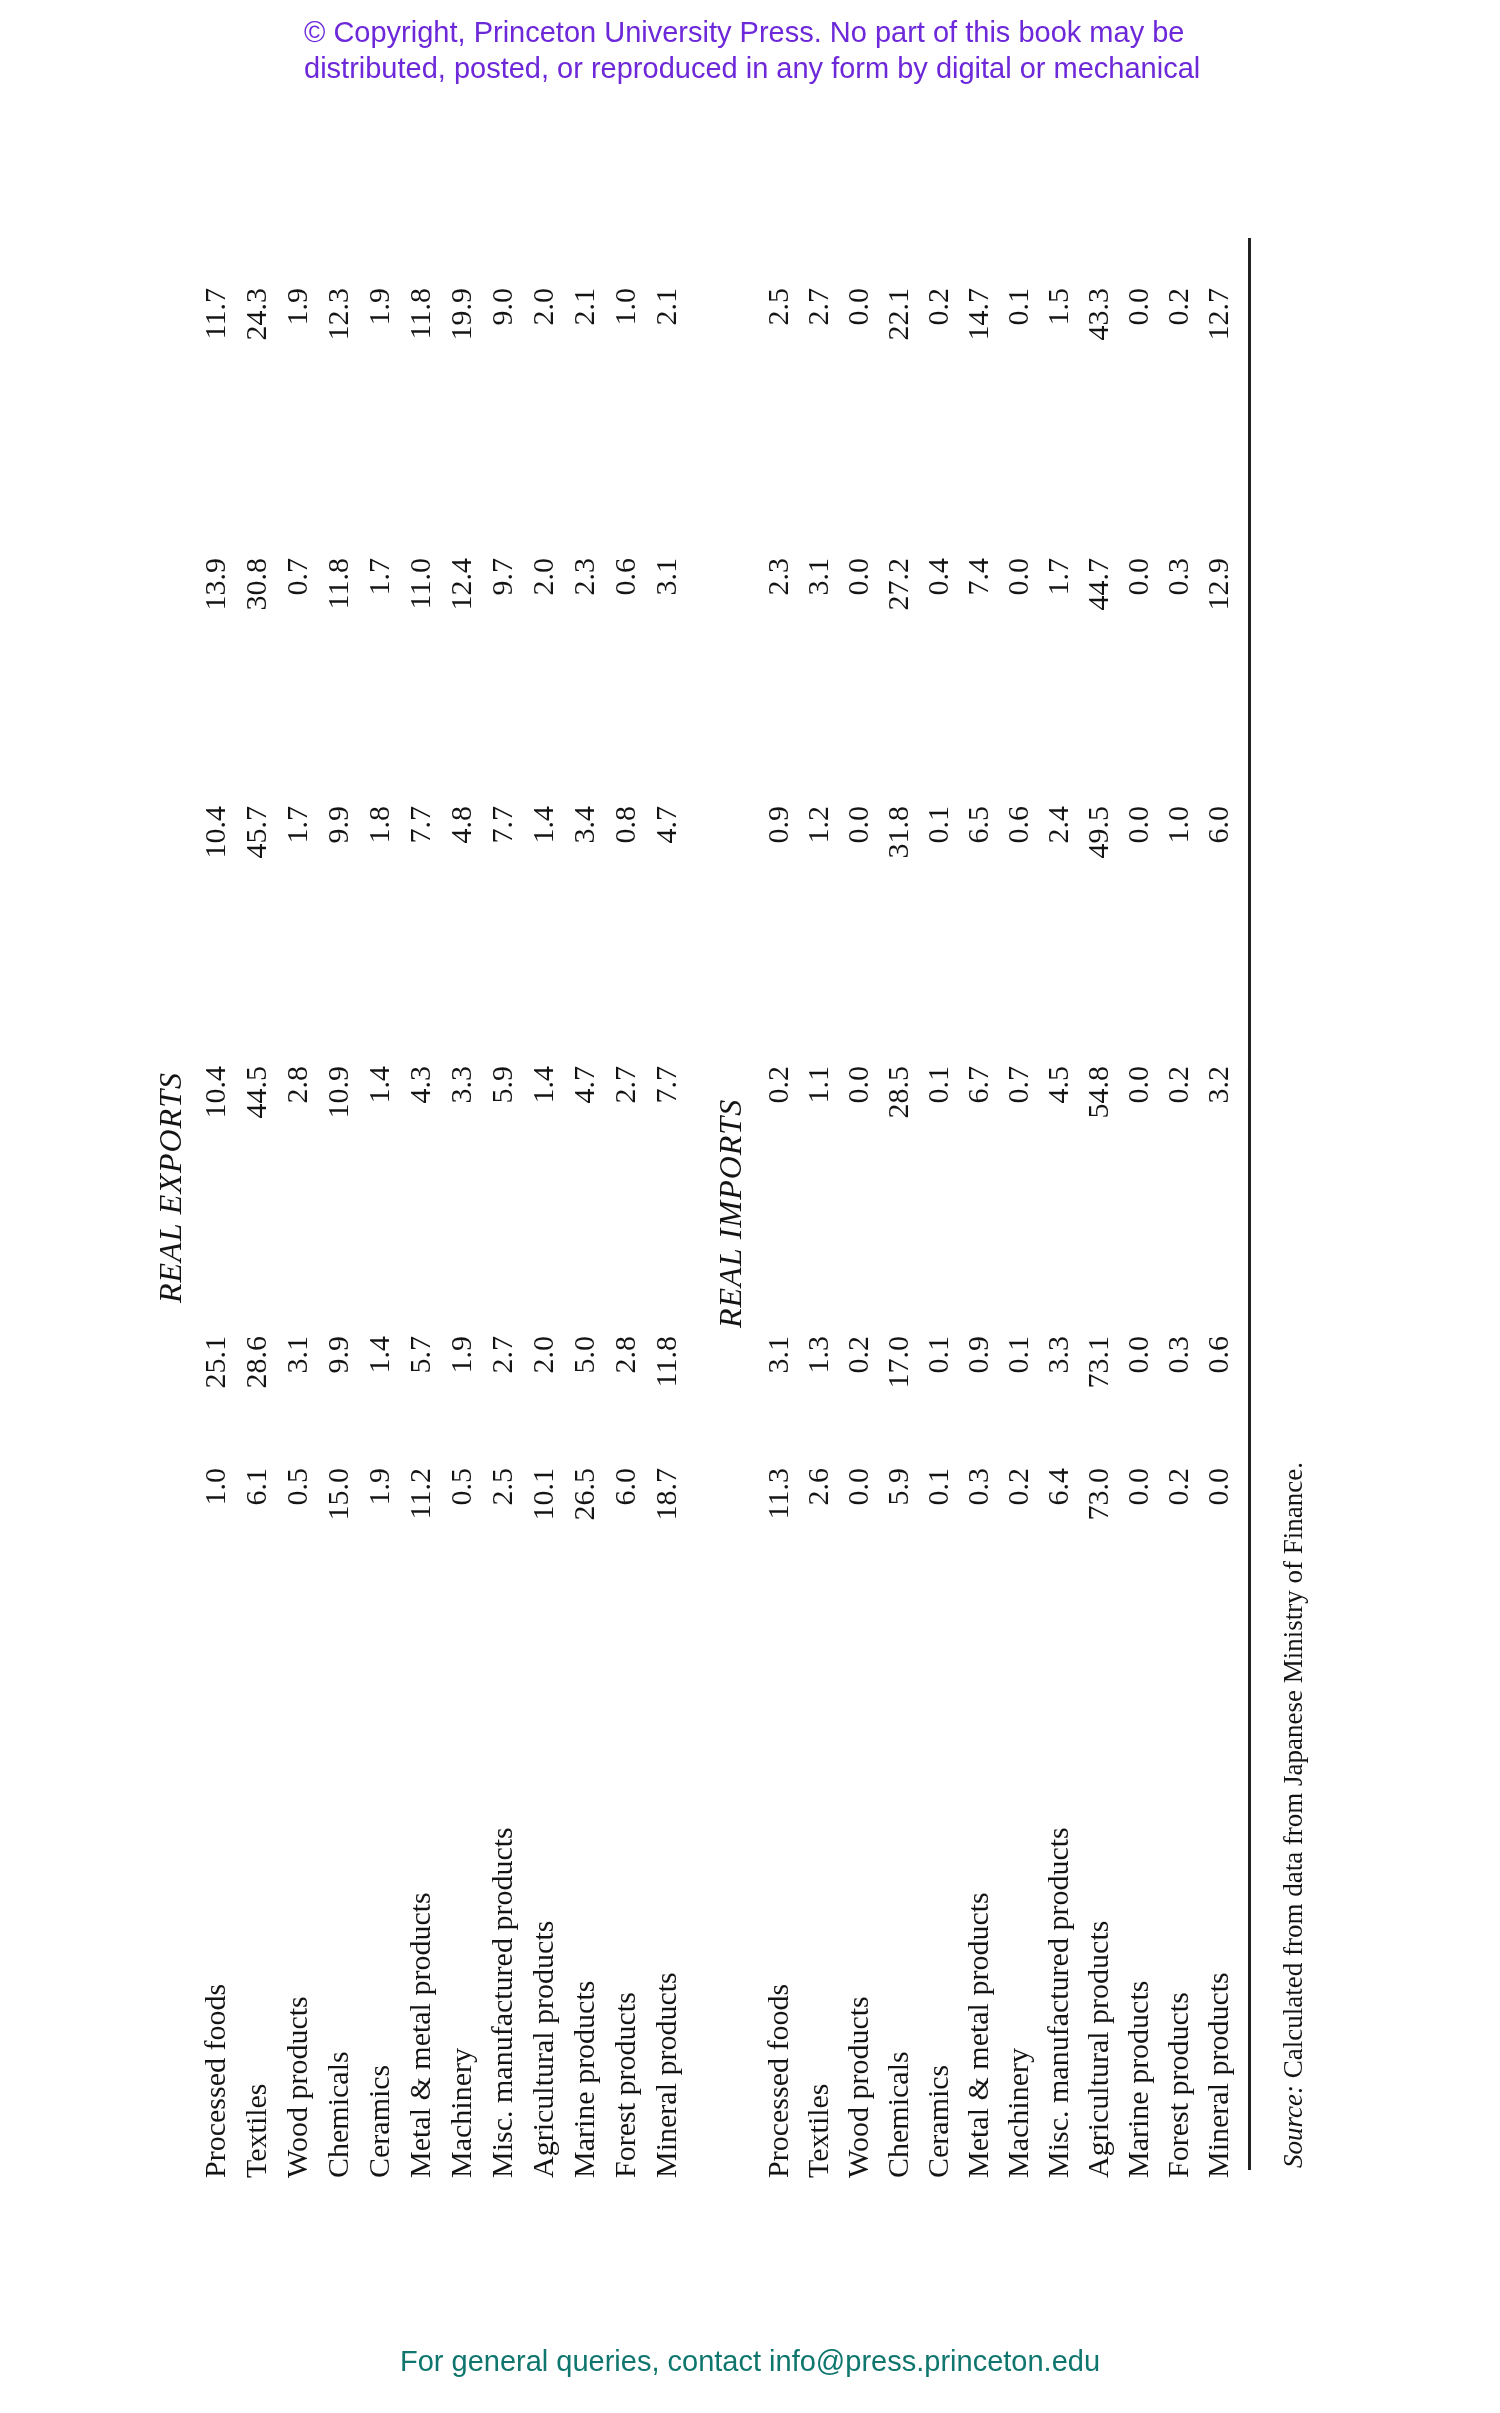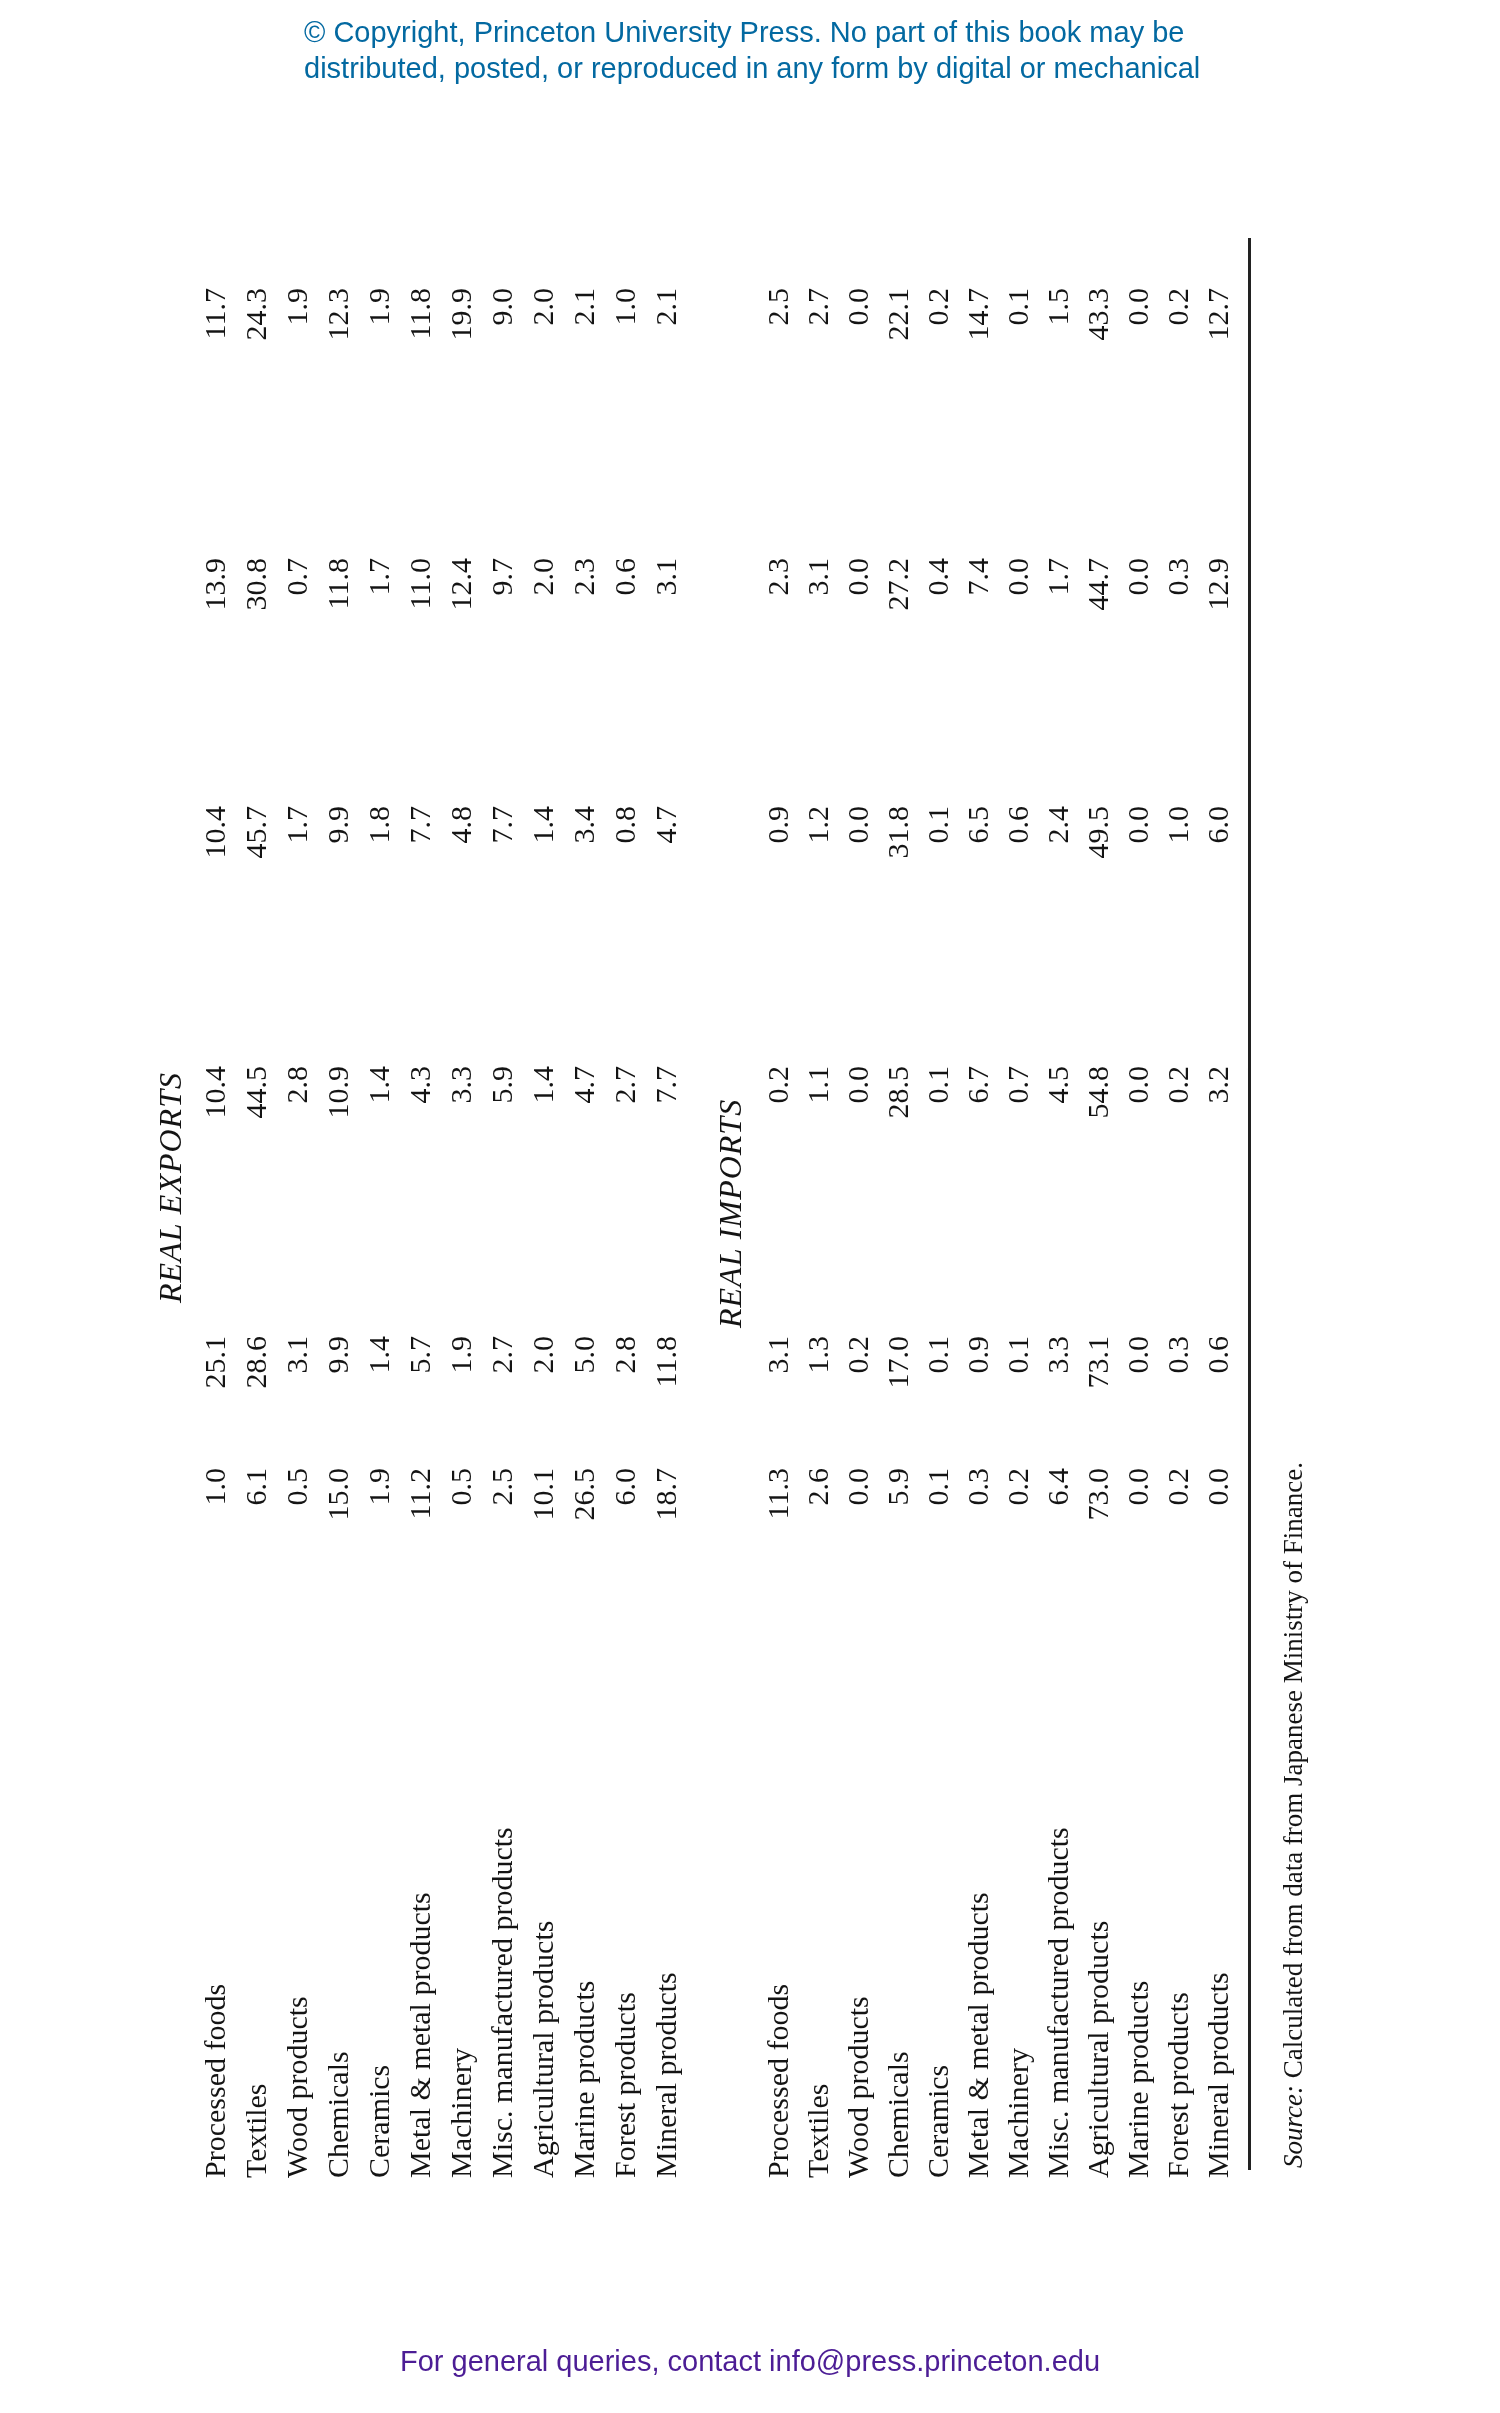--- a/index.html
+++ b/index.html
@@ -1,23 +1,23 @@
 <!DOCTYPE html>
 <html><head>
 <meta charset="utf-8">
 <style>
   html, body { margin: 0; padding: 0; background: #ffffff; }
   body { width: 1500px; height: 2413px; position: relative; overflow: hidden; color: #111; }
   .notice {
     position: absolute; left: 304px; top: 14px; width: 960px;
-    font-family: "Liberation Sans", sans-serif; font-size: 29px; line-height: 36px; color: #0369a1;
+    font-family: "Liberation Sans", sans-serif; font-size: 29px; line-height: 36px; color: #6d28d9;
   }
   .footer {
     position: absolute; left: 0; width: 1500px; top: 2345px; text-align: center;
-    font-family: "Liberation Sans", sans-serif; font-size: 29px; color: #4c1d95;
+    font-family: "Liberation Sans", sans-serif; font-size: 29px; color: #0f766e;
   }
   
   .rot {
     position: absolute; left: 0; top: 0; width: 1980px; height: 1140px;
     transform-origin: 0 0; transform: translate(190px, 2178px) rotate(-90deg);
     font-family: "Liberation Serif", serif; color: #141414;
   }
   .section-head {
     position: absolute; font-style: italic; font-size: 32px; letter-spacing: 1px;
     white-space: nowrap;

